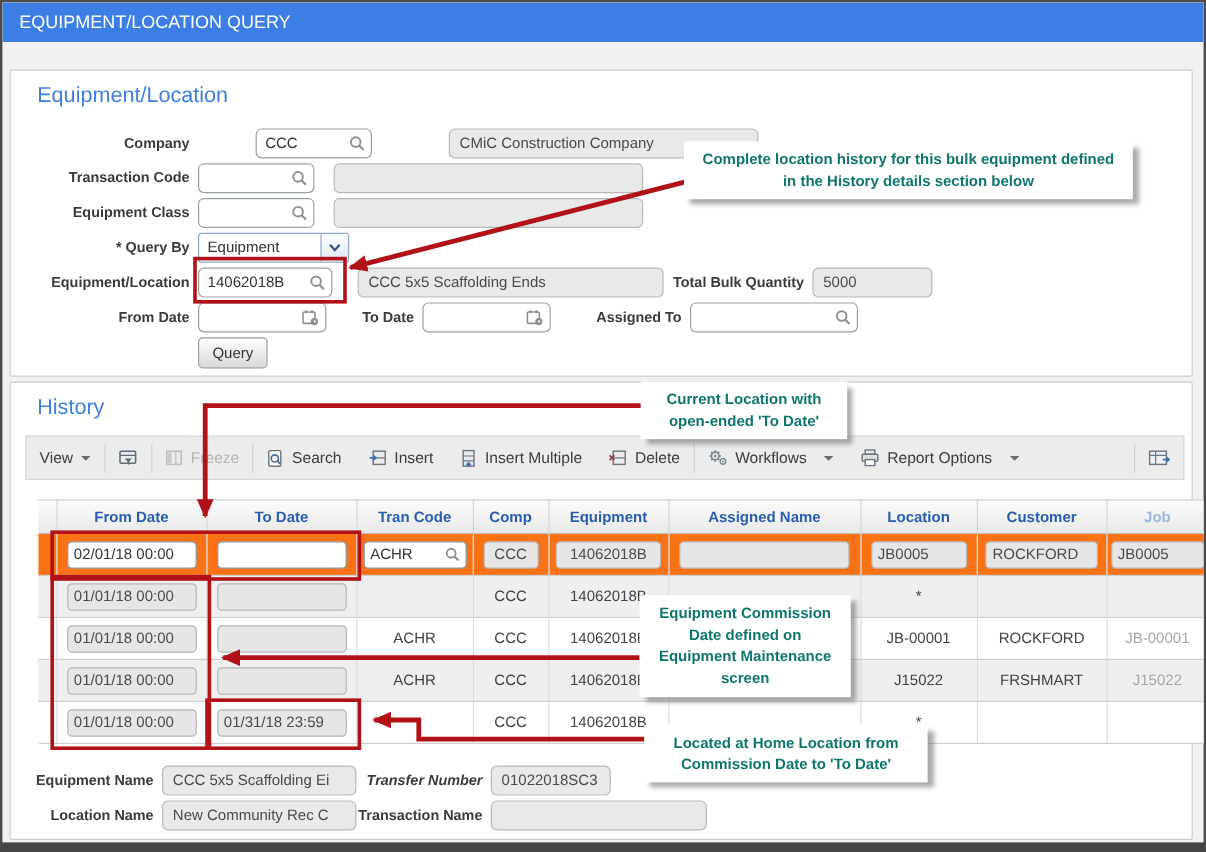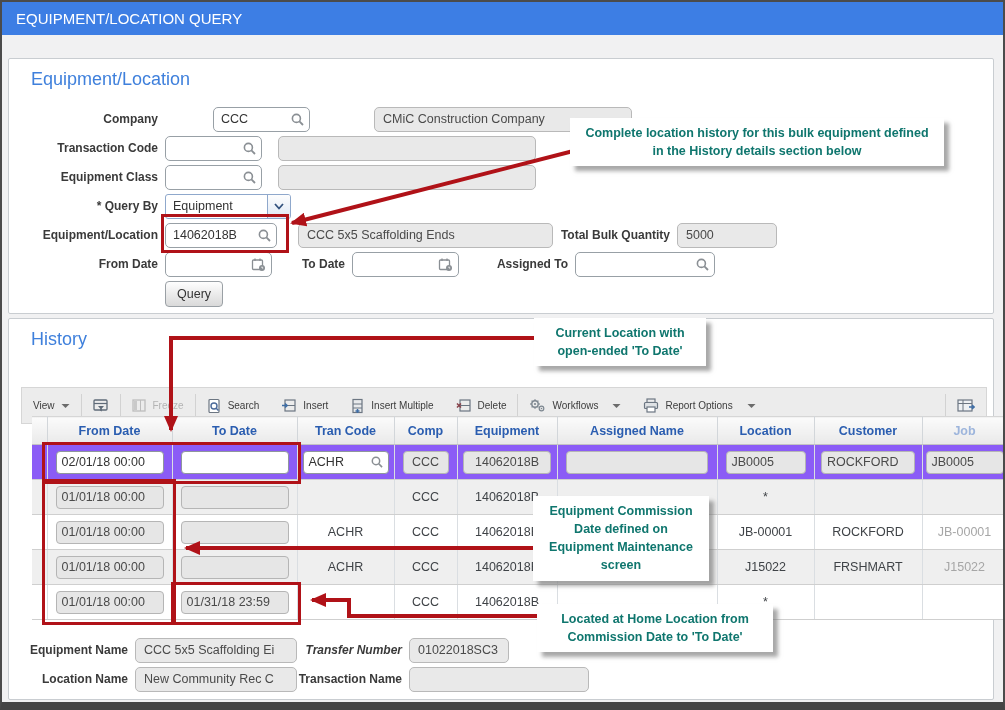--- a/index.html
+++ b/index.html
@@ -28,35 +28,35 @@
   .sel { box-sizing:border-box; height:25px; border:1px solid #8fa8cc; border-radius:3px; background:#fff;
          display:flex; align-items:center; font-size:12.5px; color:#333; overflow:hidden; }
   .sel .stxt { flex:1; padding-left:7px; }
   .chev { width:22px; height:23px; border-left:1px solid #8fa8cc; background:linear-gradient(#fdfdfd,#dfe9f6);
           display:flex; align-items:center; justify-content:center; }
   .btn { height:24px; padding:0 11px; border:1px solid #9aa0a5; border-radius:4px;
          background:linear-gradient(#fefefe,#d9d9d9); font-size:12.5px; color:#333;
          display:inline-flex; align-items:center; }
 
   
-  .tbar { position:absolute; left:12px; top:68px; right:6px; height:37px; background:#ececec;
-          border:1px solid #d6d6d6; display:flex; align-items:center; font-size:10px; color:#3c3c3c; box-sizing:border-box; }
+  .tbar { position:absolute; left:12px; top:44px; right:6px; height:37px; background:#ececec;
+          border:1px solid #d6d6d6; display:flex; align-items:center; font-size:13px; color:#3c3c3c; box-sizing:border-box; }
   .titem { display:flex; align-items:center; gap:6px; padding:0 11px; height:100%; }
   .tsep { width:1px; height:24px; background:#d2d2d2; }
   .disab { color:#b4b4b4; }
   .tright { margin-left:auto; display:flex; align-items:center; }
 
   
   .htable { position:absolute; left:23px; top:97px; border-collapse:collapse; table-layout:fixed; width:975px; }
   .htable th { height:27px; background:linear-gradient(#fbfbfb,#e9e9e9); color:#2a5db0; font-size:12.5px; font-weight:bold;
                border-top:1px solid #d6d6d6; border-bottom:1px solid #c3c3c3; border-right:1px solid #d2d6da; padding:0; }
   .htable th.jobh { color:#9db5dc; }
   .htable td { height:34px; border-bottom:1px solid #cfcfcf; border-right:1px solid #dadee2;
                text-align:center; font-size:12.5px; color:#3f4347; padding:0; background:#fff; }
-  tr.selrow td { background:#8b5cf6; }
+  tr.selrow td { background:#f97316; }
   tr.altrow td { background:#efefef; }
   .jobt { color:#a6a6a6; }
   .ebox,.gbox { box-sizing:border-box; display:inline-flex; align-items:center; height:23px; border-radius:4px;
                 padding:0 5px; font-size:12.5px; vertical-align:middle; }
   .ebox { background:#fff; border:1px solid #8f969c; color:#333; }
   .gbox { background:#e6e6e6; border:1px solid #b5b5b5; color:#4a4a4a; }
   .dtw { width:108px; justify-content:flex-start; }
 
   
   .abox { position:absolute; border:3px solid #b01218; z-index:30; pointer-events:none; }

